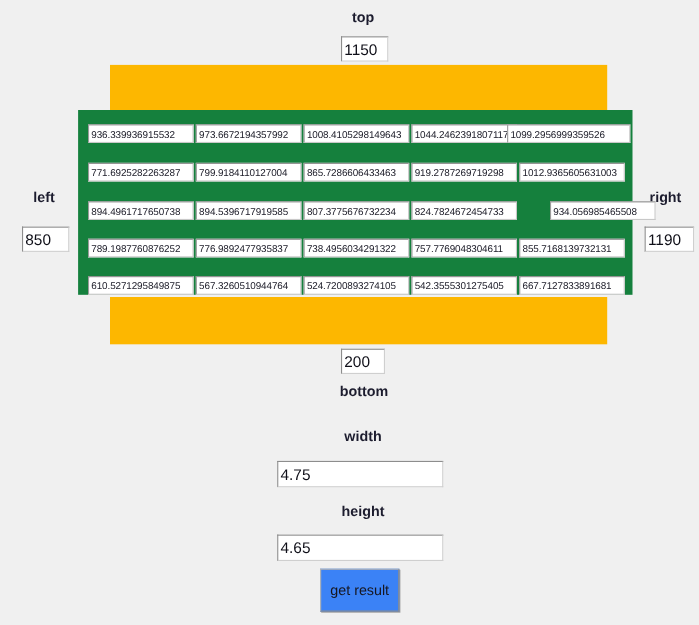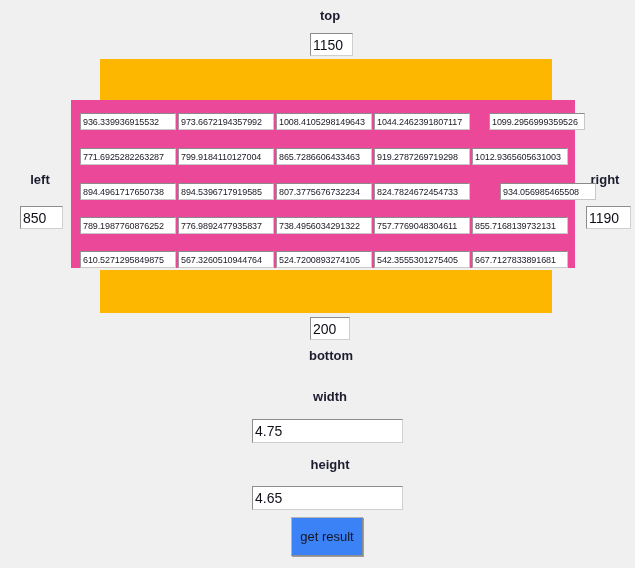--- a/index.html
+++ b/index.html
@@ -72,21 +72,21 @@
     white-space: nowrap;
     overflow: hidden;
     letter-spacing: -0.1px;
   }
 
   
   .bar { background: #fdb700; }
 
   
   .panel {
-    background: #ec4899;
+    background: #15803d;
   }
 
   
   .btn {
     background: #3b82f6;
     border-top: 1px solid #b4b4b4;
     border-left: 1px solid #b4b4b4;
     border-right: 1px solid #8c8c8c;
     border-bottom: 1px solid #8c8c8c;
     box-shadow: 1px 1px 0 #9e9e9e;
@@ -120,21 +120,21 @@
 
   <div class="abs tb" style="left:586px; top:206px; width:45px; height:23px;">1190</div>
 
   <div class="abs panel" style="left:71px; top:100px; width:504px; height:168px;">
 
     <div id="grid-host" style="position:absolute; left:0; top:0; width:504px; height:168px;">
         <div class="cell" style="position: absolute; left: 9px; top: 13px; width: 96px; height: 17px;">936.339936915532</div>
         <div class="cell" style="position: absolute; left: 107px; top: 13px; width: 96px; height: 17px;">973.6672194357992</div>
         <div class="cell" style="position: absolute; left: 205px; top: 13px; width: 96px; height: 17px;">1008.4105298149643</div>
         <div class="cell" style="position: absolute; left: 303px; top: 13px; width: 96px; height: 17px;">1044.2462391807117</div>
-        <div class="cell" style="position: absolute; left: 418px; top: 13px; width: 96px; height: 17px;">1099.2956999359526</div>
+        <div class="cell" style="position: absolute; left: 390px; top: 13px; width: 112px; height: 17px;">1099.2956999359526</div>
         <div class="cell" style="position: absolute; left: 9px; top: 48px; width: 96px; height: 17px;">771.6925282263287</div>
         <div class="cell" style="position: absolute; left: 107px; top: 48px; width: 96px; height: 17px;">799.9184110127004</div>
         <div class="cell" style="position: absolute; left: 205px; top: 48px; width: 96px; height: 17px;">865.7286606433463</div>
         <div class="cell" style="position: absolute; left: 303px; top: 48px; width: 96px; height: 17px;">919.2787269719298</div>
         <div class="cell" style="position: absolute; left: 401px; top: 48px; width: 96px; height: 17px;">1012.9365605631003</div>
         <div class="cell" style="position: absolute; left: 9px; top: 83px; width: 96px; height: 17px;">894.4961717650738</div>
         <div class="cell" style="position: absolute; left: 107px; top: 83px; width: 96px; height: 17px;">894.5396717919585</div>
         <div class="cell" style="position: absolute; left: 205px; top: 83px; width: 96px; height: 17px;">807.3775676732234</div>
         <div class="cell" style="position: absolute; left: 303px; top: 83px; width: 96px; height: 17px;">824.7824672454733</div>
         <div class="cell" style="position: absolute; left: 401px; top: 83px; width: 96px; height: 17px; margin-left: 28px;">934.056985465508</div>

